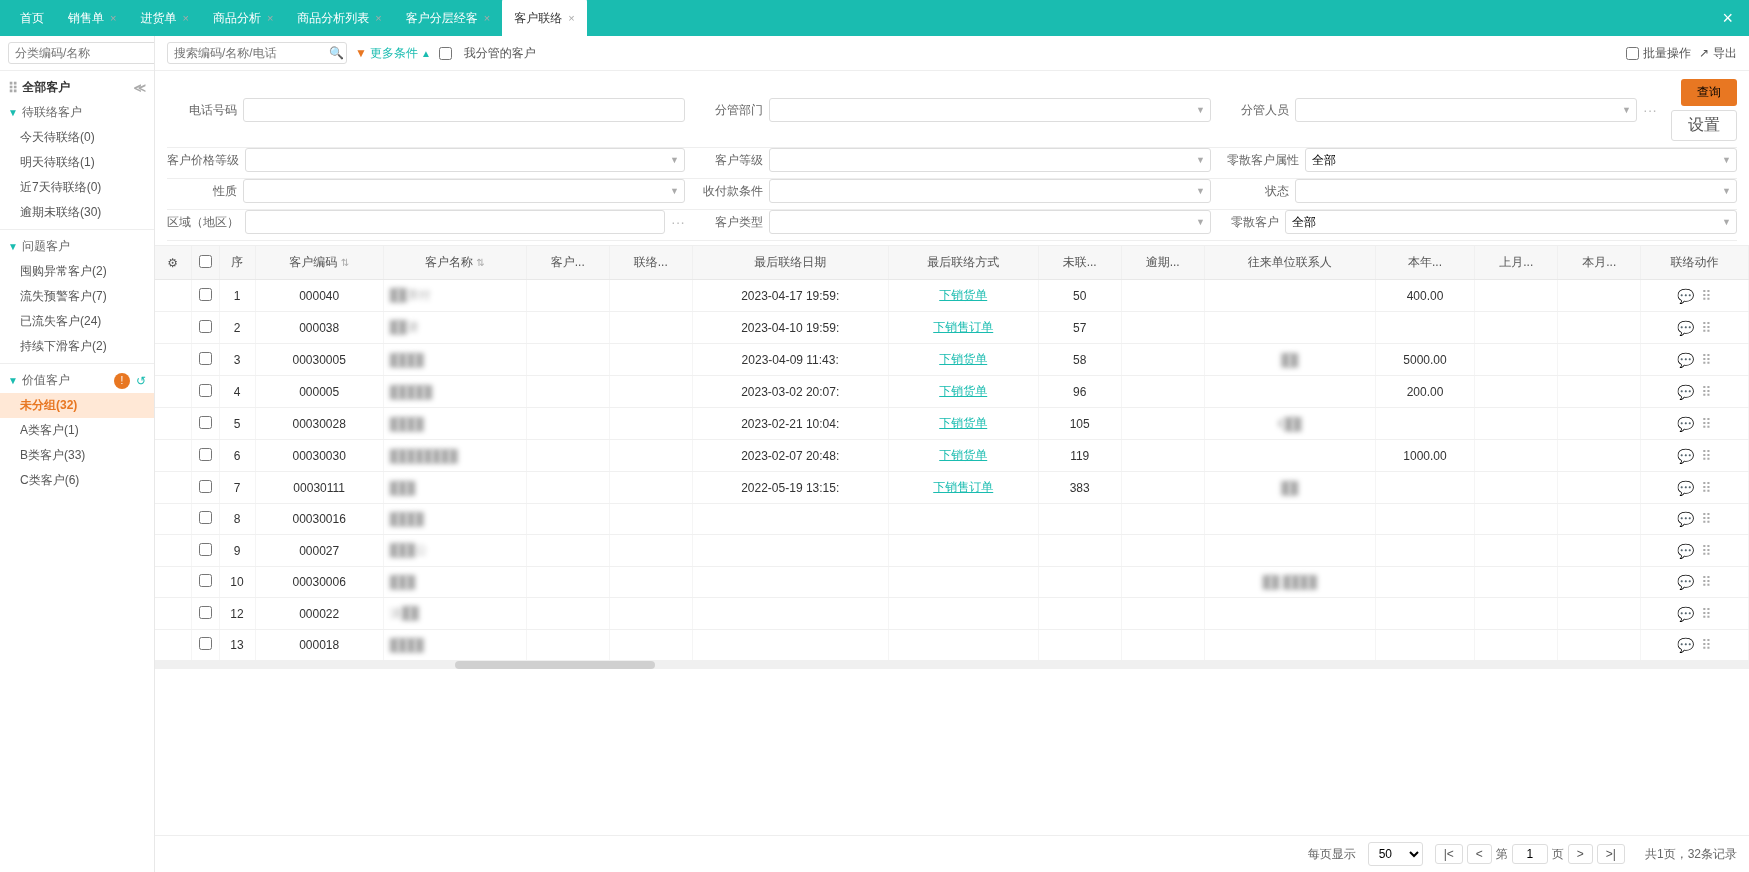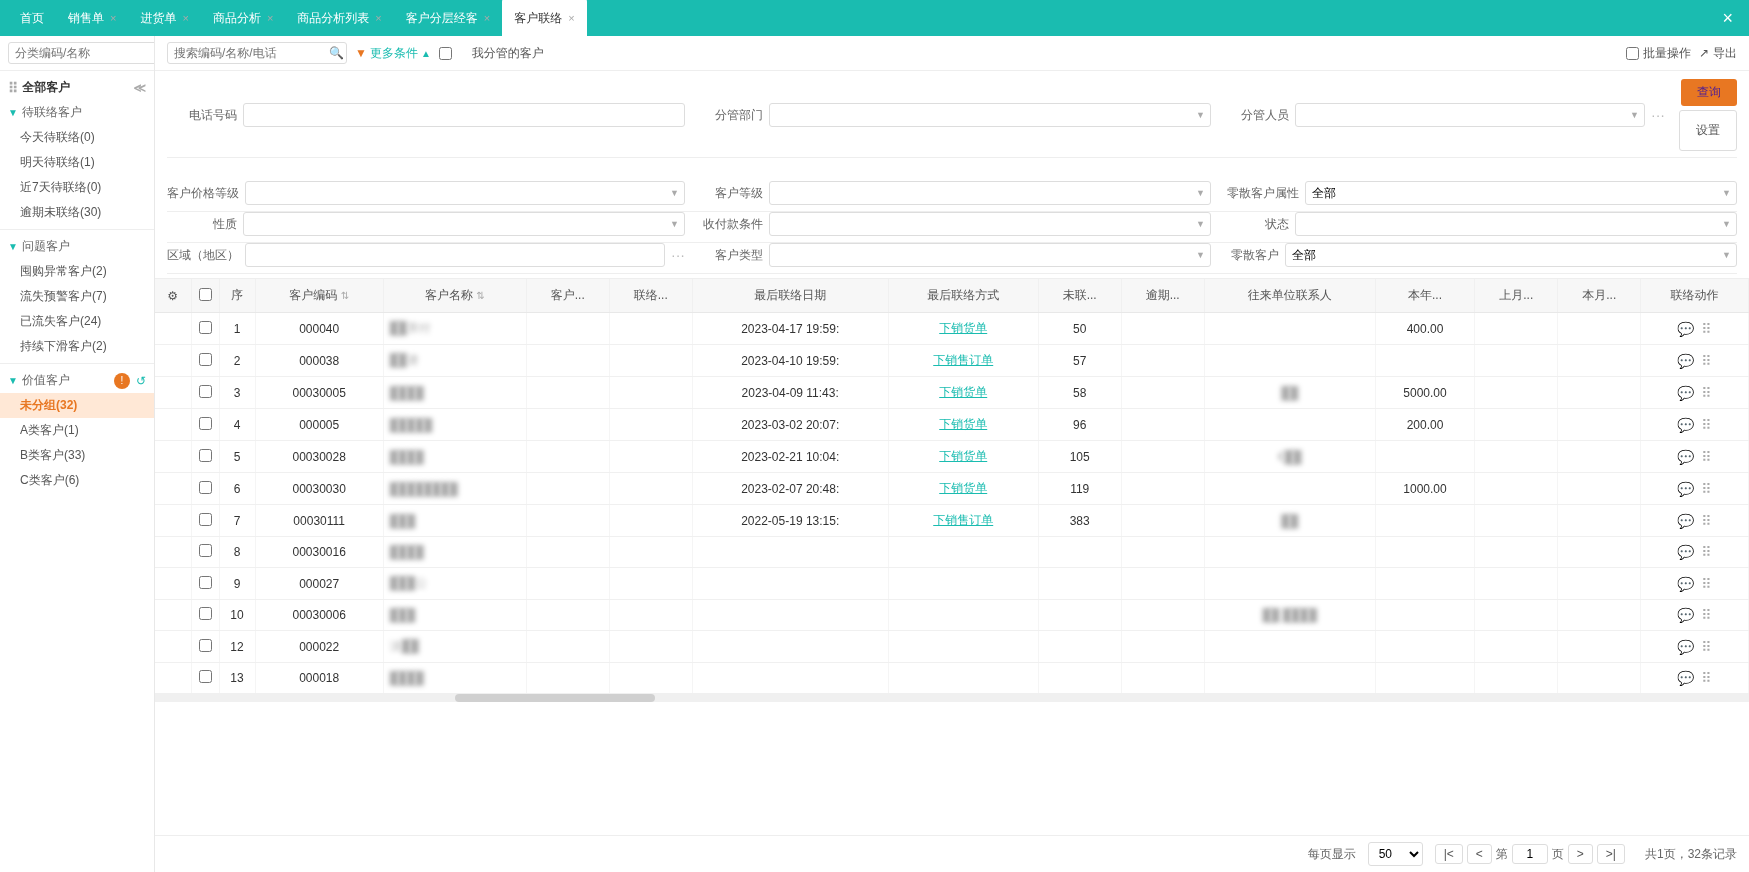--- a/index.html
+++ b/index.html
@@ -67,36 +67,36 @@
     .filter-search-box {
       display: flex; align-items: center; border: 1px solid #ddd; border-radius: 3px; padding: 3px 6px;
       width: 180px;
     }
     .filter-search-box input { border: none; outline: none; font-size: 12px; flex: 1; }
     .filter-search-box .icon { color: #1abcb0; cursor: pointer; }
     .filter-more-btn {
       display: flex; align-items: center; color: #1abcb0; cursor: pointer; font-size: 12px; gap: 3px;
     }
     .filter-checkbox-label {
-      display: flex; align-items: center; gap: 20px; color: #555; font-size: 12px; cursor: pointer;
+      display: flex; align-items: center; gap: 12px; color: #555; font-size: 12px; cursor: pointer;
     }
     .filter-spacer { flex: 1; }
     .btn-batch {
       display: flex; align-items: center; gap: 4px; color: #555; font-size: 12px; cursor: pointer; padding-left: 17px;
     }
     .btn-export {
       display: flex; align-items: center; gap: 4px; color: #555; font-size: 12px; cursor: pointer;
     }
     .btn-query {
-      background: #e87722; color: #4c1d95; border: none; border-radius: 3px; padding: 5px 16px;
+      background: #e87722; color: #000000; border: none; border-radius: 3px; padding: 5px 16px;
       cursor: pointer; font-size: 12px;
     }
     .btn-reset {
-      background: #fff; color: #555; border: 1px solid #ddd; border-radius: 3px; padding: 11px 16px;
-      cursor: pointer; font-size: 12px;
+      background: #fff; color: #555; border: 1px solid #ddd; border-radius: 3px; padding: 4px 16px;
+      cursor: pointer; font-size: 16px;
     }
     .filter-actions { display: flex; flex-direction: column; gap: 4px; align-items: flex-end; }
 
     
     .table-area { flex: 1; overflow: auto; background: #fff; margin: 0; }
 
     table { width: 100%; border-collapse: collapse; min-width: 1500px; }
     thead tr { background: #f7f7f7; }
     th {
       padding: 8px 6px; border-bottom: 1px solid #e8e8e8; border-right: 1px solid #f0f0f0;
@@ -306,21 +306,21 @@
             <span class="arr">▼</span>
           </div>
           <span class="fcell-dots">···</span>
           <div class="filter-actions" style="flex-direction:column;gap:4px;margin-left:8px;">
             <button class="btn-query">查询</button>
             <button class="btn-reset">设置</button>
           </div>
         </div>
       </div>
 
-      <div class="filter-panel-row" style="padding:0 0 6px 0;margin-top:23px;">
+      <div class="filter-panel-row" style="padding:0 0 6px 0;">
         <div class="filter-cell">
           <span class="fcell-label">客户价格等级</span>
           <div class="fcell-select-wrap">
             <select><option></option></select>
             <span class="arr">▼</span>
           </div>
         </div>
         <div class="filter-cell">
           <span class="fcell-label">客户等级</span>
           <div class="fcell-select-wrap">

